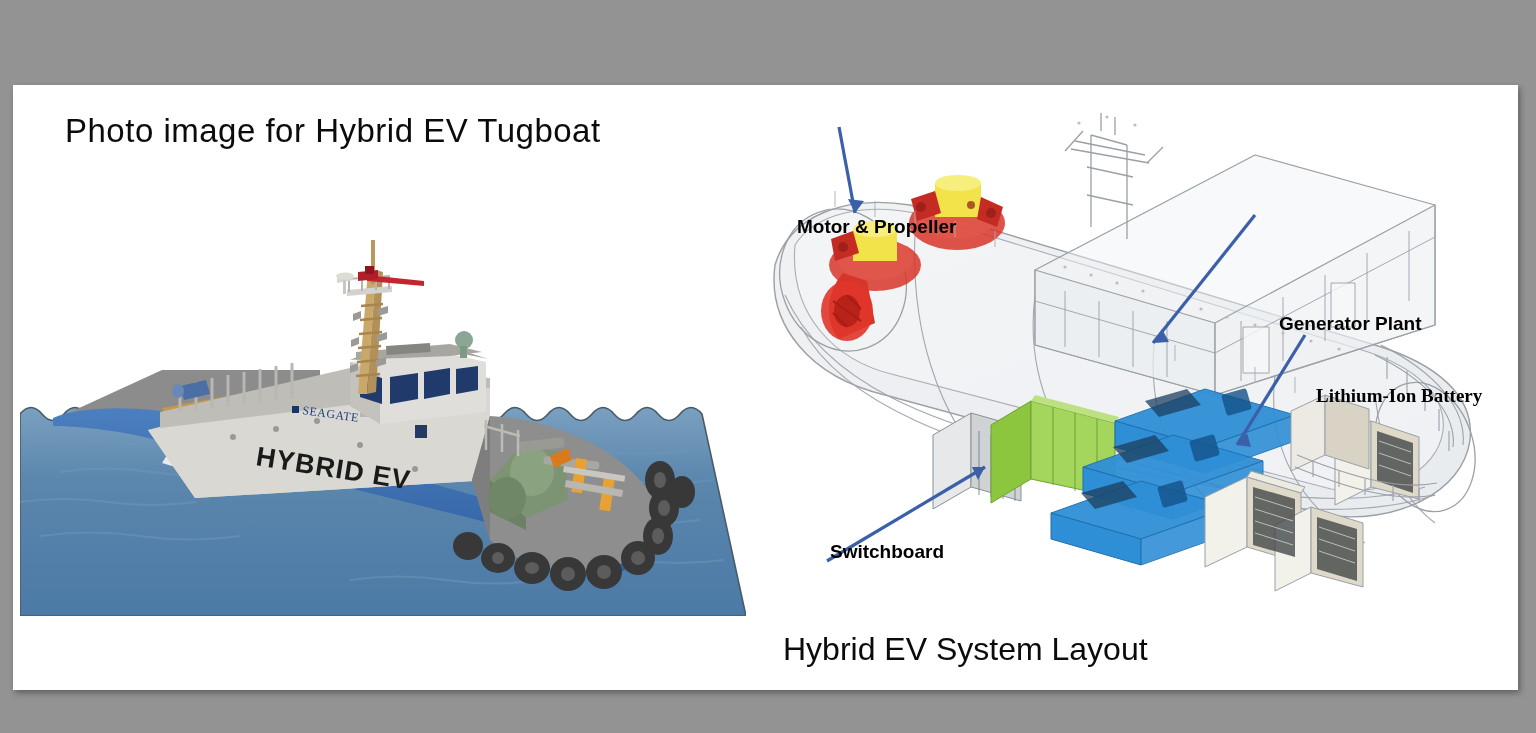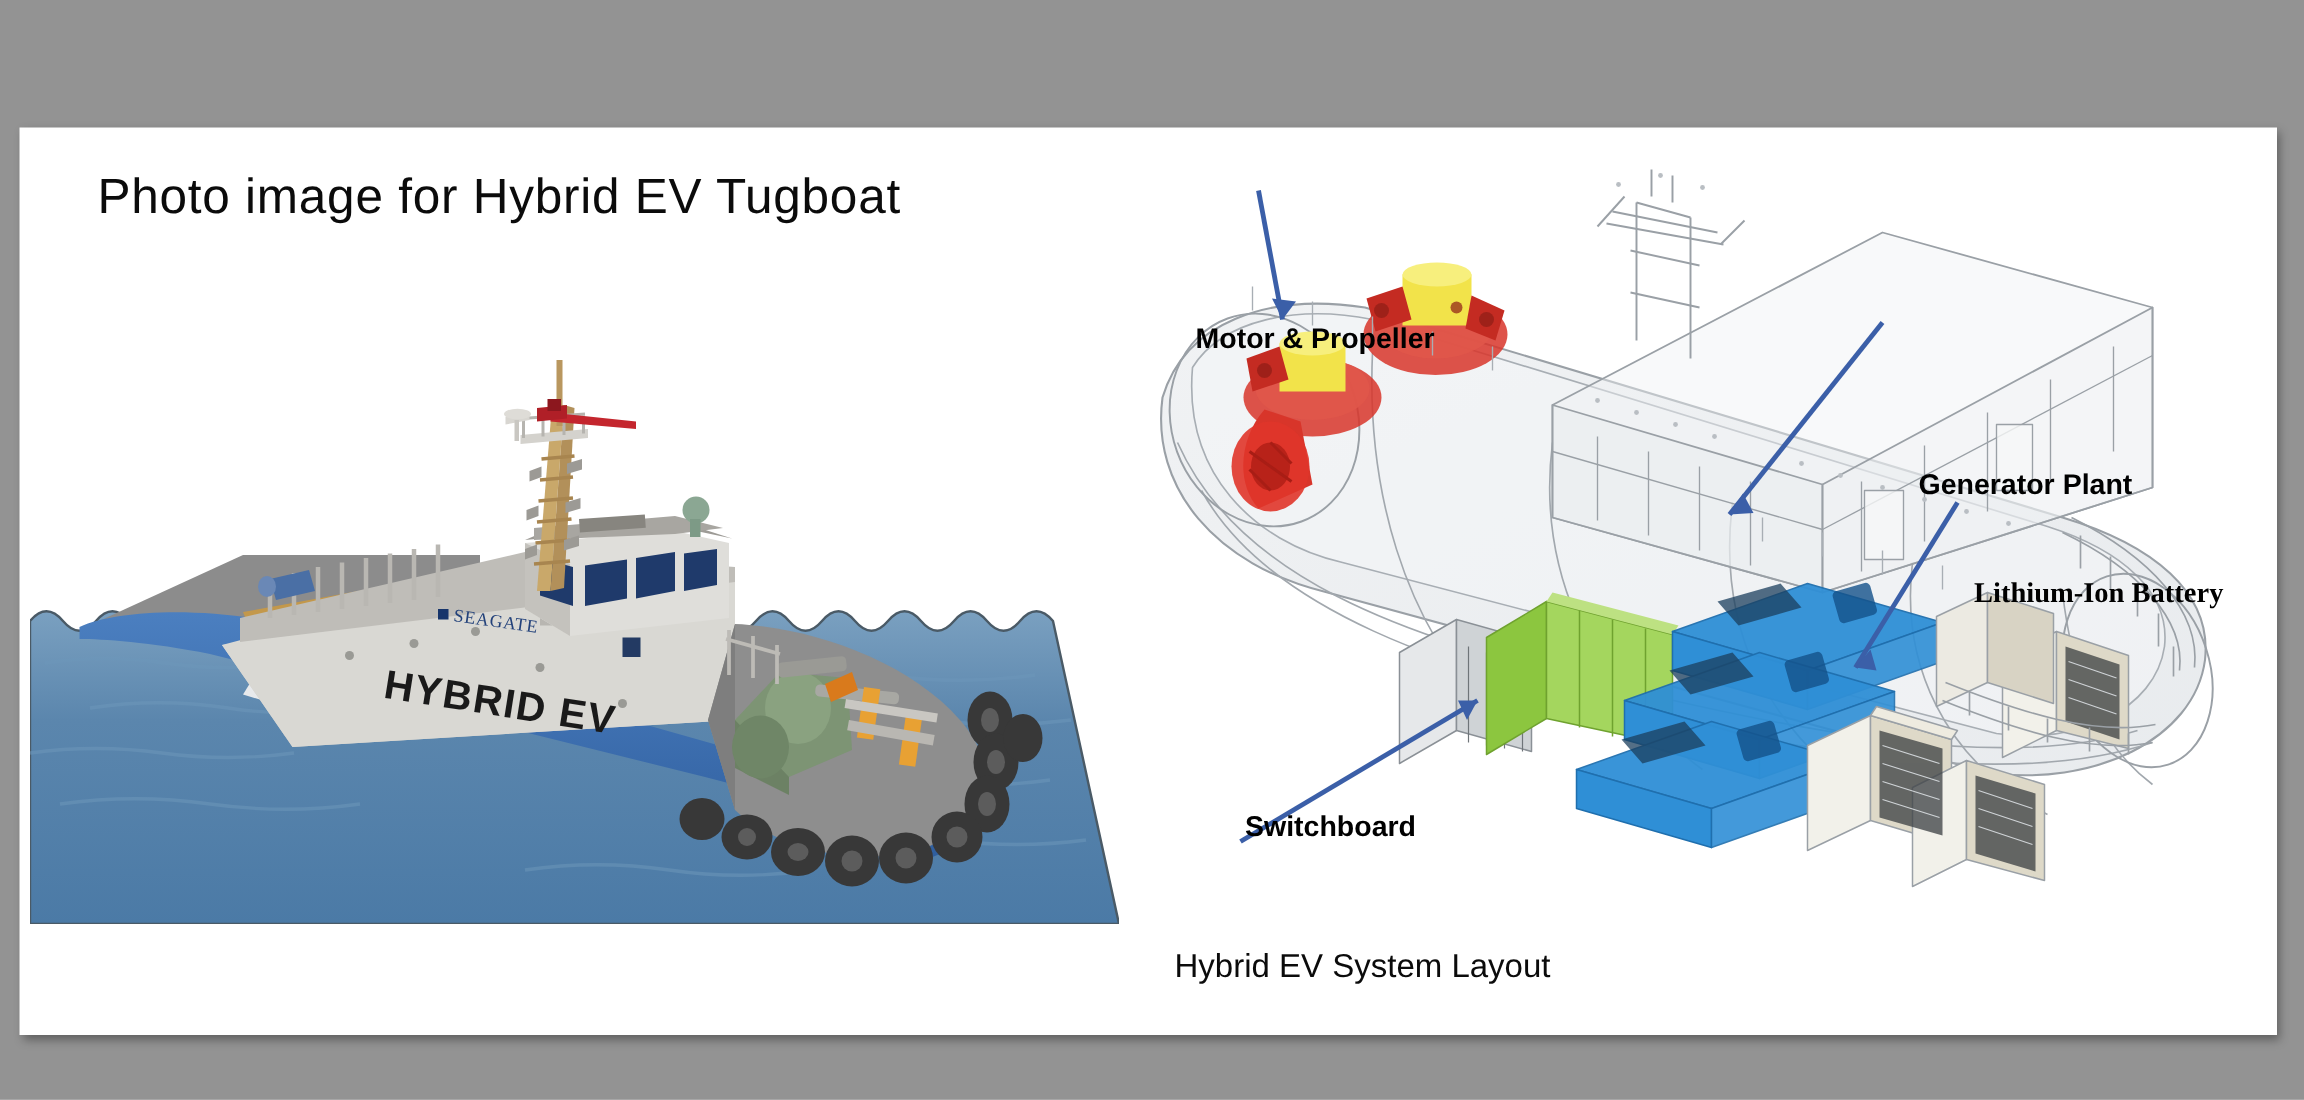--- a/index.html
+++ b/index.html
@@ -41,21 +41,21 @@
     letter-spacing: 0.5px;
     white-space: nowrap;
     font-family: "Liberation Sans", sans-serif;
   }
 
   
   #layout-caption {
     position: absolute;
     left: 770px;
     top: 546px;
-    font-size: 22px;
+    font-size: 32px;
     color: #0b0b0b;
     white-space: nowrap;
     font-family: "Liberation Sans", sans-serif;
   }
 
   
   #photo-panel {
     position: absolute;
     left: 7px;
     top: 95px;

